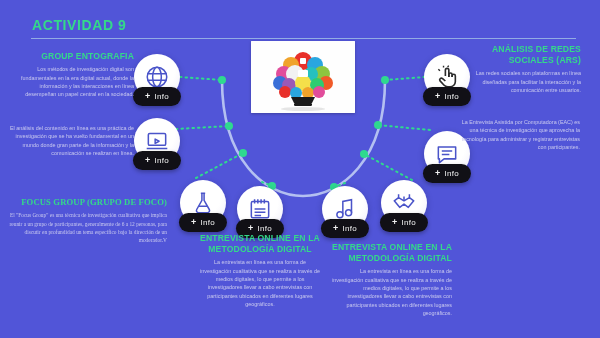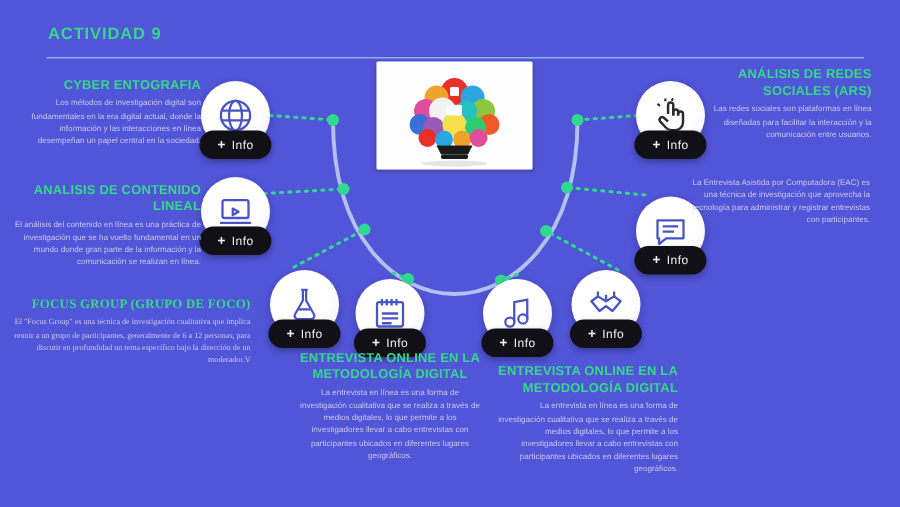--- a/index.html
+++ b/index.html
@@ -8,21 +8,21 @@
     background:#5155d8;
     font-family:"Liberation Sans", sans-serif;
     position:relative;
     color:#fff;
   }
   #stage { position:absolute; inset:0; width:600px; height:338px; overflow:hidden; }
 
   
   .title {
     position:absolute; left:32px; top:17px;
-    font-size:11px; font-weight:bold; letter-spacing:.6px;
+    font-size:14px; font-weight:bold; letter-spacing:.6px;
     color:#34d98a;
   }
   .title-rule {
     position:absolute; left:31px; top:38px; width:545px; height:1px;
     background:#a9c9e8; opacity:.75;
   }
 
   
   svg.links { position:absolute; left:0; top:0; width:600px; height:338px; }
 
@@ -236,26 +236,25 @@
         <path d="M7.2 9.2h9.6M7.2 12.4h7"></path>
       </svg>
     </div>
     <div class="pill">
       <span class="plus">+</span>
       <span>Info</span>
     </div>
   </div>
 
   <div class="blk r-align" style="left:8px; top:51px; width:126px;">
-    <h3>CYBER ENTOGRAFIA</h3>
+    <h3>GROUP ENTOGRAFIA</h3>
     <p>Los métodos de investigación digital son fundamentales en la era digital actual, donde la información y las interacciones en línea desempeñan un papel central en la sociedad.</p>
   </div>
 
   <div class="blk r-align" style="left:8px; top:121px; width:126px;">
-    <h3>ANALISIS DE CONTENIDO LINEAL</h3>
     <p>El análisis del contenido en línea es una práctica de investigación que se ha vuelto fundamental en un mundo donde gran parte de la información y la comunicación se realizan en línea.</p>
   </div>
 
   <div class="blk r-align" style="left:2px; top:197px; width:165px;font-family:Liberation Serif, serif;">
     <h3>FOCUS GROUP (GRUPO DE FOCO)</h3>
     <p>El "Focus Group" es una técnica de investigación cualitativa que implica reunir a un grupo de participantes, generalmente de 6 a 12 personas, para discutir en profundidad un tema específico bajo la dirección de un moderador.V</p>
   </div>
 
   <div class="blk c-align" style="left:199px; top:233px; width:122px;">
     <h3>ENTREVISTA ONLINE EN LA METODOLOGÍA DIGITAL</h3>

